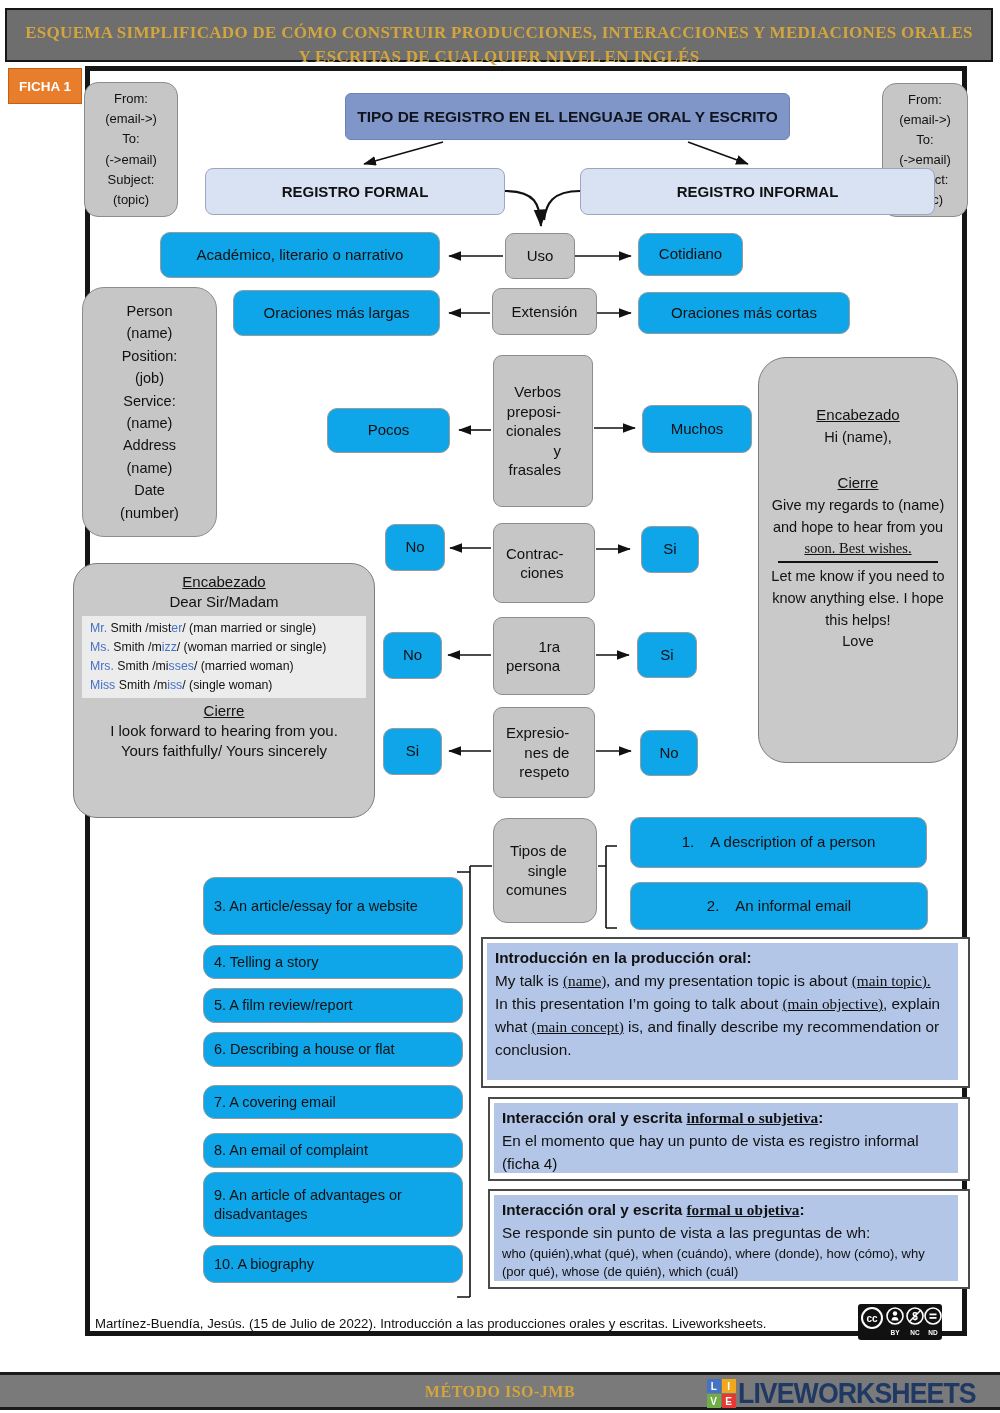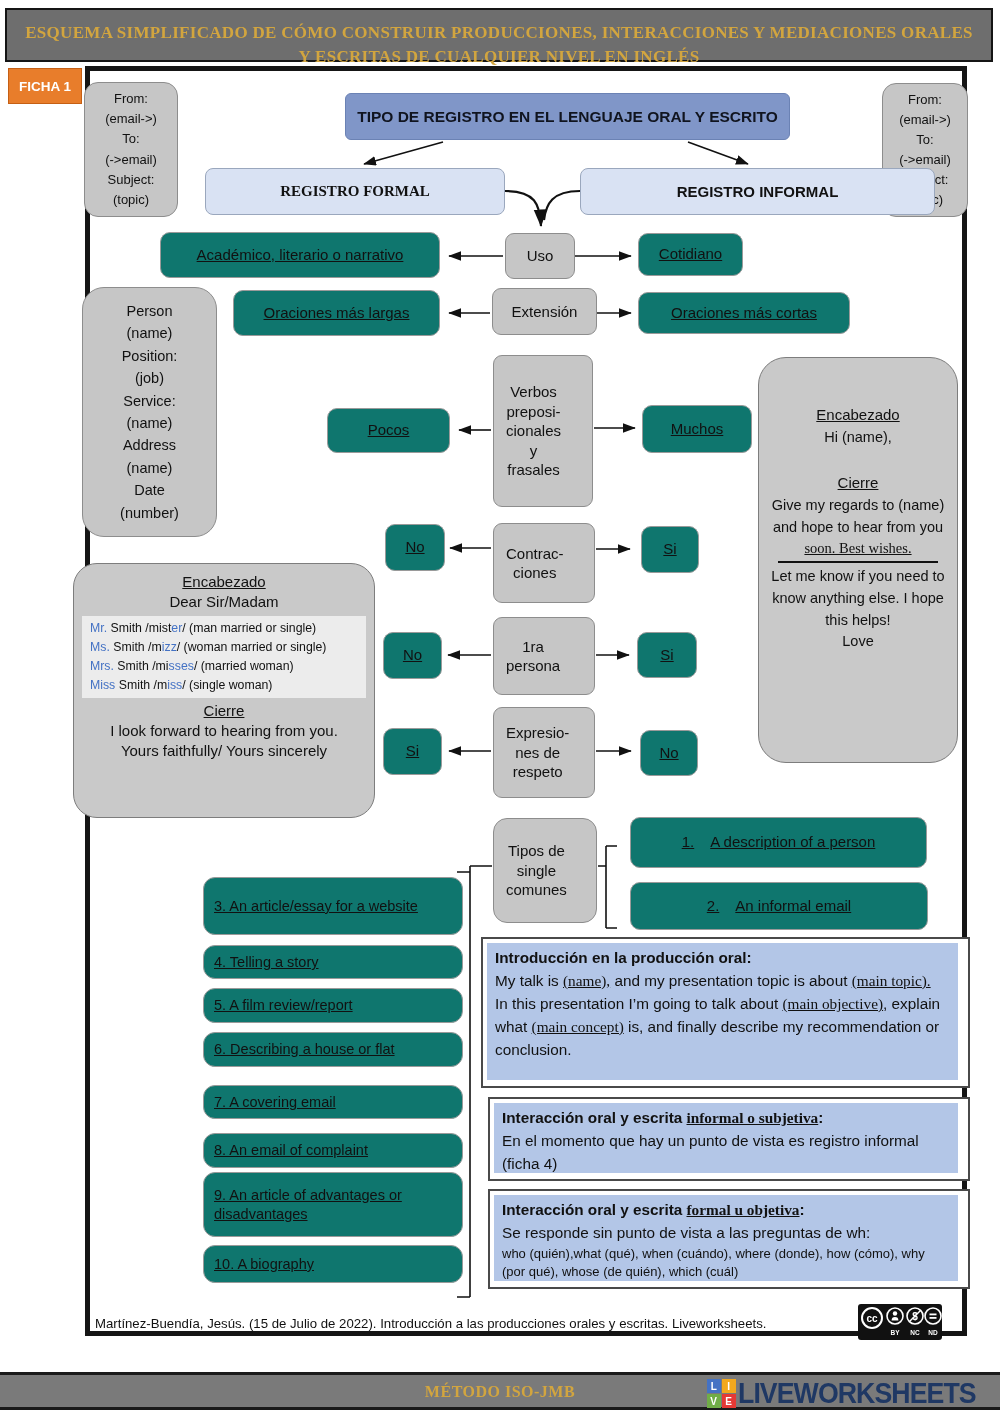--- a/index.html
+++ b/index.html
@@ -10,24 +10,24 @@
   .header-bar{left:5px;top:8px;width:988px;height:54px;background:#6e6e6e;border:2px solid #151515;
     color:#d2a53f;font-family:"Liberation Serif",serif;font-weight:bold;text-align:center;
     font-size:17px;line-height:1.4;padding-top:11px;letter-spacing:.3px;}
   .header-bar span{display:block;}
   .ficha{left:8px;top:68px;width:74px;height:36px;background:#e87d2b;border:1px solid #c55f14;
     color:#fff;font-weight:bold;font-size:13.5px;display:flex;align-items:center;justify-content:center;z-index:6;}
   .frame{left:85px;top:66px;width:882px;height:1270px;border:5px solid #151515;background:#fff;}
   
   .gbox{background:#c6c6c6;border:1.5px solid #8d8d8d;border-radius:9px;display:flex;align-items:center;
     justify-content:center;text-align:center;font-size:15px;white-space:pre-line;line-height:1.3;z-index:3;}
-  .gbox.ml{justify-content:flex-start;text-align:center;padding-left:12px;}
+  .gbox.ml{justify-content:flex-start;text-align:right;padding-left:12px;}
   .tall{border-radius:24px;padding:10px 12px;font-size:14.5px;line-height:1.5;}
-  .wbox{background:#0f766e;border:1.5px solid #9a9a9a;border-radius:10px;display:flex;align-items:center;
-    justify-content:center;text-align:center;font-size:15px;line-height:1.25;z-index:3;text-decoration:underline;}
+  .wbox{background:#0ea5e9;border:1.5px solid #9a9a9a;border-radius:10px;display:flex;align-items:center;
+    justify-content:center;text-align:center;font-size:15px;line-height:1.25;z-index:3;}
   .wbox.listitem{justify-content:flex-start;text-align:left;padding:4px 10px;font-size:14.5px;border-radius:12px;}
   .bluebig{background:#8096c8;border:1px solid #6b82b4;border-radius:6px;color:#10141f;
     font-weight:bold;font-size:15.5px;display:flex;align-items:center;justify-content:center;z-index:3;}
   .bluelight{background:#d9e2f3;border:1.5px solid #9aa7bd;border-radius:8px;font-weight:bold;font-size:15px;
     display:flex;align-items:center;justify-content:center;z-index:3;}
   .u{text-decoration:underline;font-family:Liberation Serif, serif;}
   .blu{color:#4472c4;}
   
   .notebox{background:#c9c9c9;border:1.5px solid #7d7d7d;text-align:center;z-index:3;}
   .notebox .hd{font-size:15px;text-decoration:underline;}
@@ -103,21 +103,21 @@
 Subject:
 (topic)</div>
   <div class="abs gbox" style="left:882px;top:83px;width:86px;height:134px;border-radius:14px;font-size:13px;line-height:1.55;">From:
 (email-&gt;)
 To:
 (-&gt;email)
 Subject:
 (topic)</div>
 
   <div class="abs bluebig" style="left:345px;top:93px;width:445px;height:47px;">TIPO DE REGISTRO EN EL LENGUAJE ORAL Y ESCRITO</div>
-  <div class="abs bluelight" style="left:205px;top:168px;width:300px;height:47px;font-family:Liberation Serif, serif;">REGISTRO FORMAL</div>
+  <div class="abs bluelight" style="left:205px;top:168px;width:300px;height:47px;">REGISTRO FORMAL</div>
   <div class="abs bluelight" style="left:580px;top:168px;width:355px;height:47px;">REGISTRO INFORMAL</div>
 
   <div class="abs gbox" style="left:505px;top:233px;width:70px;height:46px;">Uso</div>
   <div class="abs wbox" style="left:160px;top:232px;width:280px;height:46px;">Académico, literario o narrativo</div>
   <div class="abs wbox" style="left:638px;top:233px;width:105px;height:43px;">Cotidiano</div>
 
   <div class="abs gbox" style="left:492px;top:288px;width:105px;height:47px;">Extensión</div>
   <div class="abs wbox" style="left:233px;top:290px;width:207px;height:46px;">Oraciones más largas</div>
   <div class="abs wbox" style="left:638px;top:292px;width:212px;height:42px;">Oraciones más cortas</div>
 

